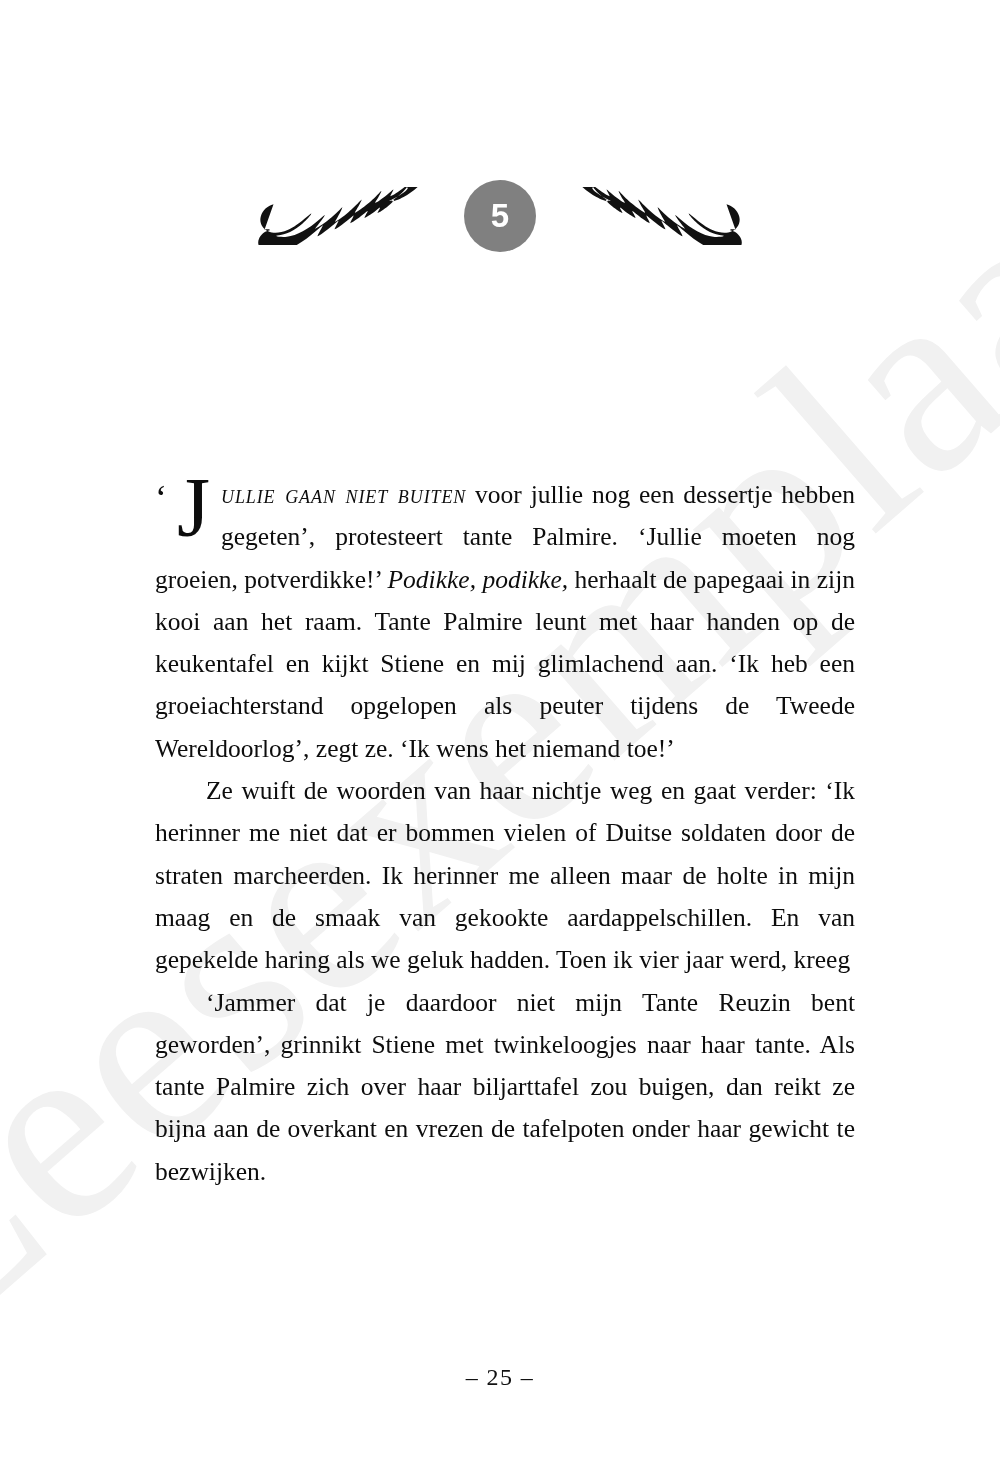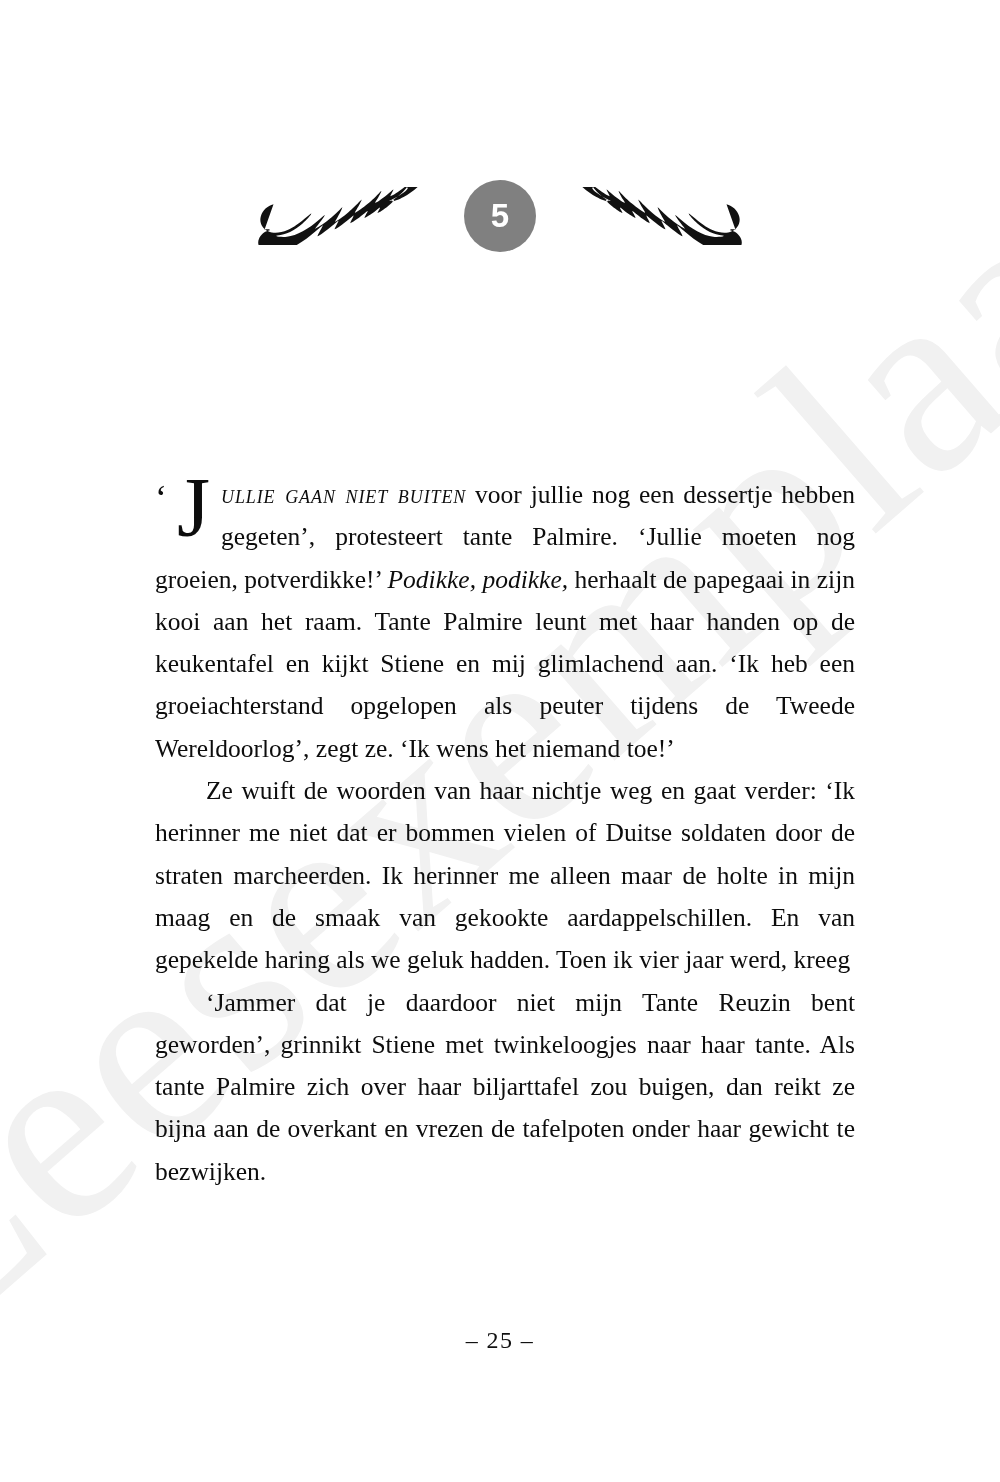--- a/index.html
+++ b/index.html
@@ -130,21 +130,21 @@
     letter-spacing: 0.035em;
     font-style: italic;
   }
   .ital { font-style: italic; }
 
   
   .folio {
     position: absolute;
     left: 0;
     right: 0;
-    top: 1327px;
+    top: 1364px;
     text-align: center;
     font-size: 24px;
     letter-spacing: 0.06em;
     color: #111111;
     z-index: 2;
   }
 </style>
 </head>
 <body>
 

